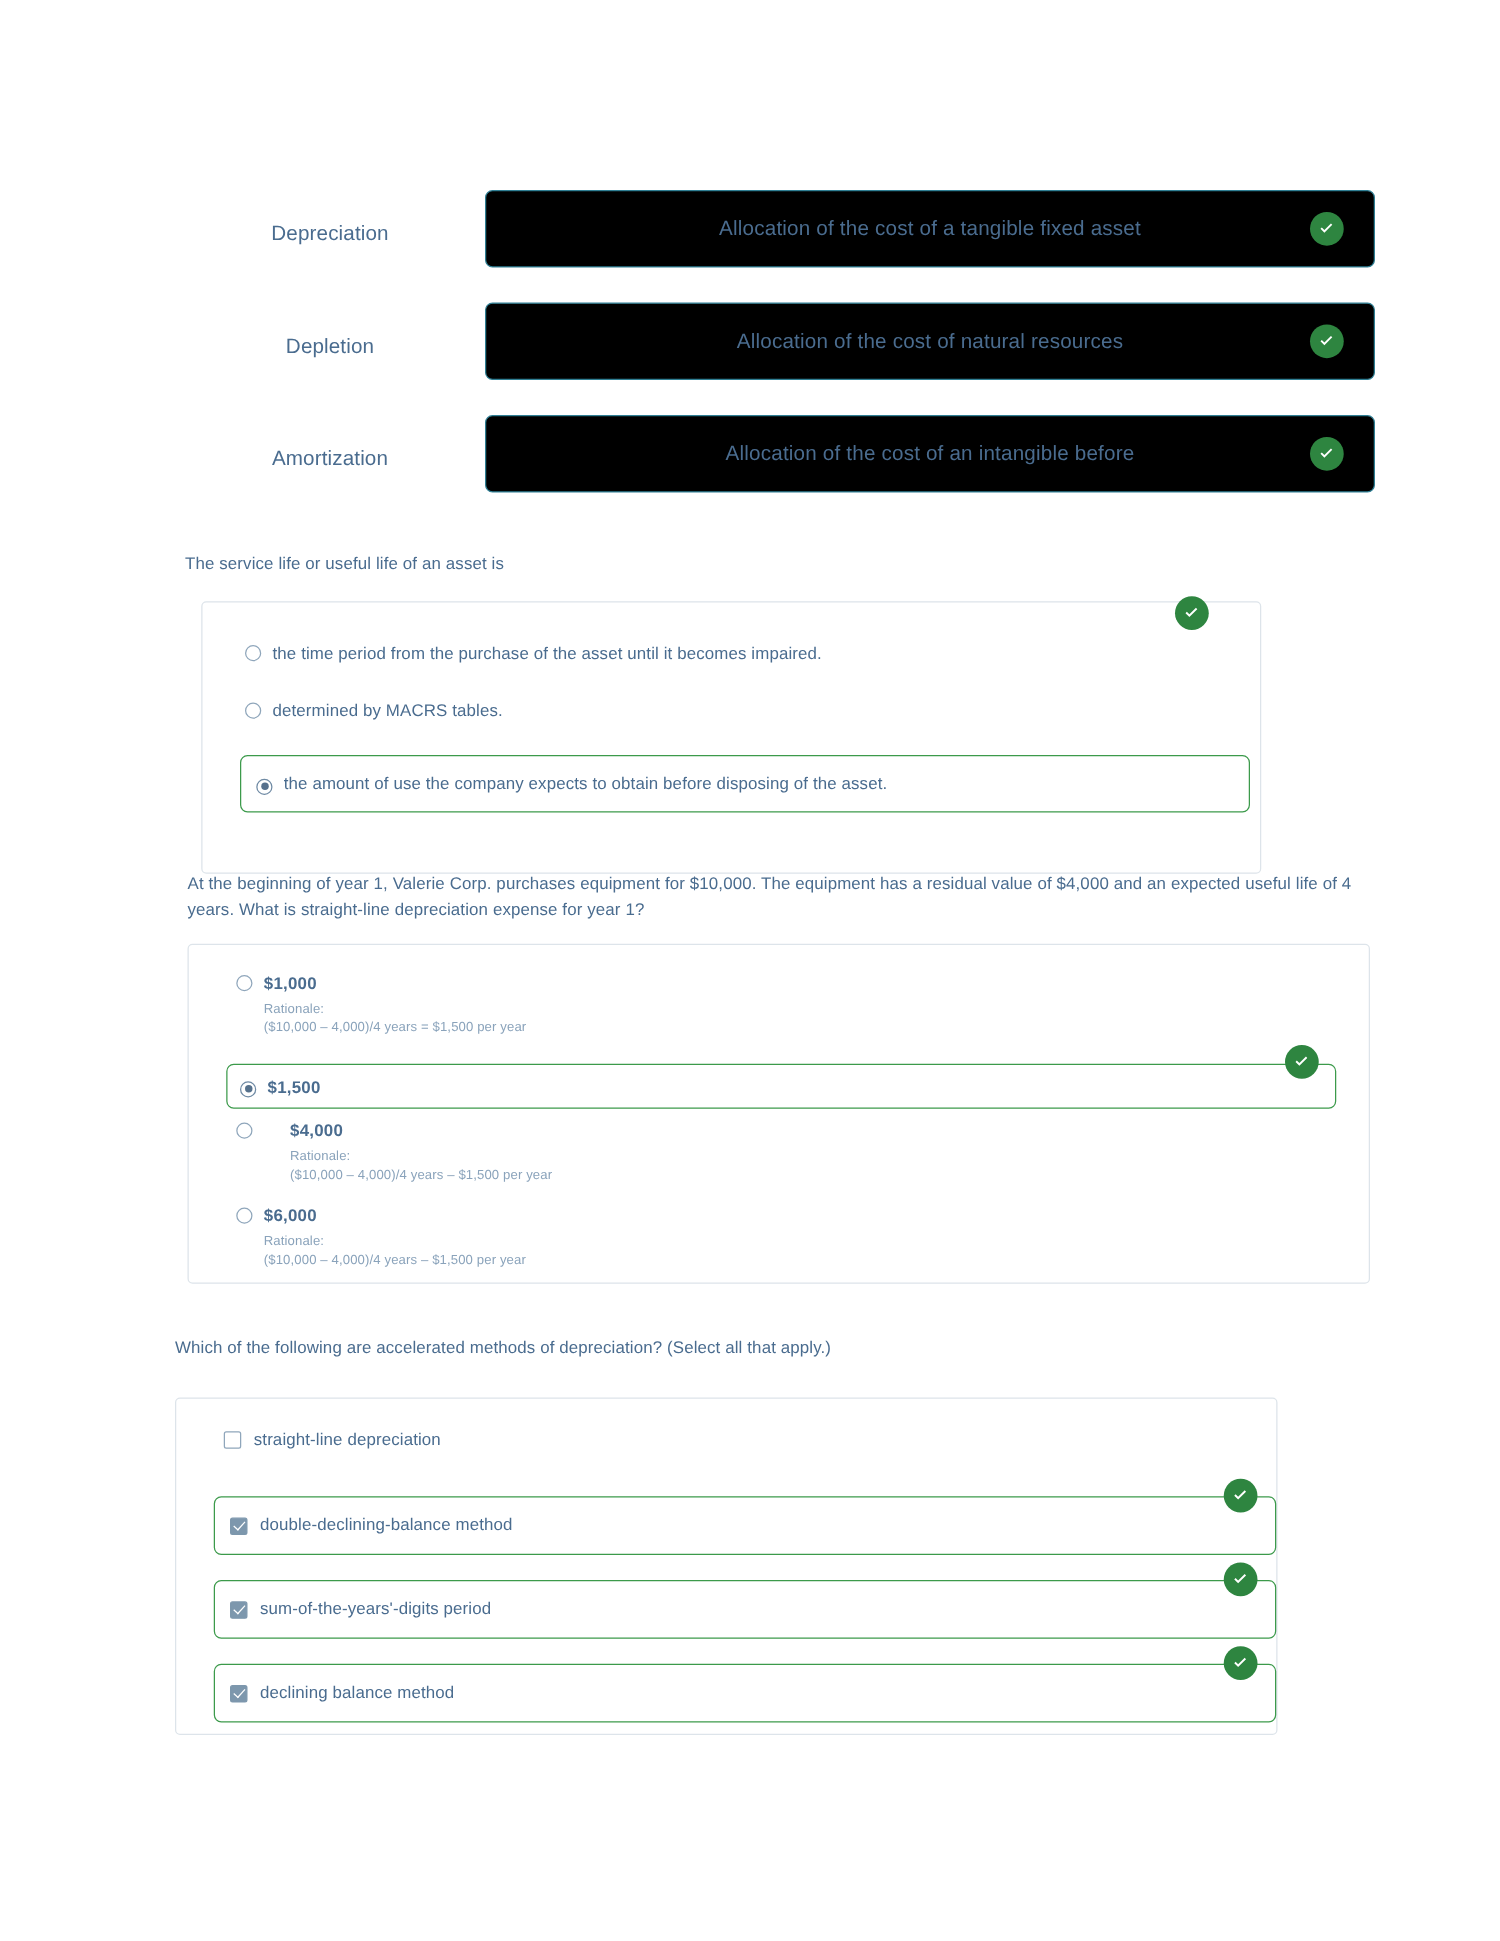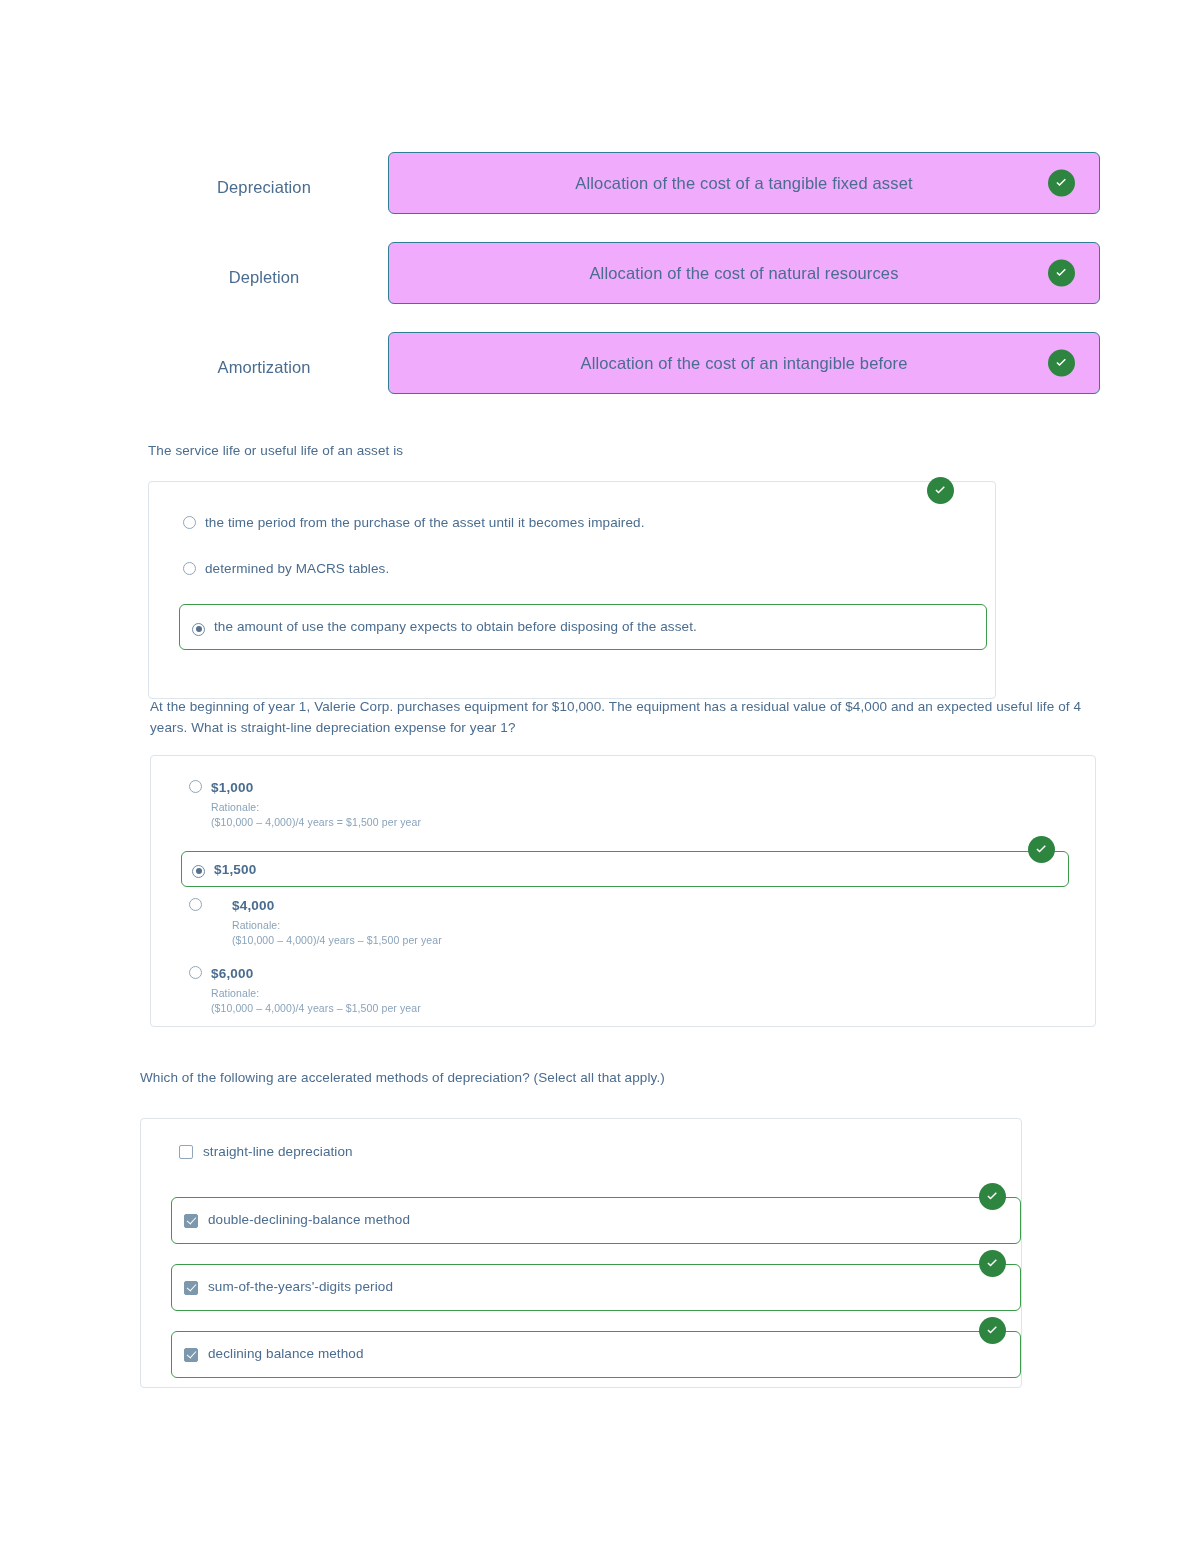--- a/index.html
+++ b/index.html
@@ -47,21 +47,21 @@
     line-height: 1.3;
     padding-top: 25px;
     letter-spacing: 0.1px;
   }
   .match-answer {
     position: relative;
     flex: 1 1 auto;
     height: 62px;
     border: 1.6px solid #2f7f94;
     border-radius: 6px;
-    background: #f0abfc;
+    background: #000000;
     display: flex;
     align-items: center;
     justify-content: center;
   }
   .match-answer .atext {
     font-size: 16.5px;
     color: #4a6c8f;
     letter-spacing: 0.15px;
     text-align: center;
     padding: 0 70px;
@@ -232,21 +232,21 @@
               <path d="M9.2 16.4 4.8 12l1.5-1.5 2.9 2.9 7.4-7.4L18.1 7.5z" fill="#ffffff"></path>
             </svg>
         </span>
       </div>
     </div>
 
   </div>
 
   <div class="qtext" style="left:148px; top:441px; width:860px;">The service life or useful life of an asset is</div>
 
-  <div class="qcard" style="left:148px; top:481px; width:848px; height:218px;">
+  <div class="qcard" style="left:161px; top:481px; width:848px; height:218px;">
 
     <div class="plainopt" style="left:34px; top:32px; width:760px;">
       <span class="radio"></span>
       <span class="opt-label">the time period from the purchase of the asset until it becomes impaired.</span>
     </div>
 
     <div class="plainopt" style="left:34px; top:78px; width:760px;">
       <span class="radio"></span>
       <span class="opt-label">determined by MACRS tables.</span>
     </div>

